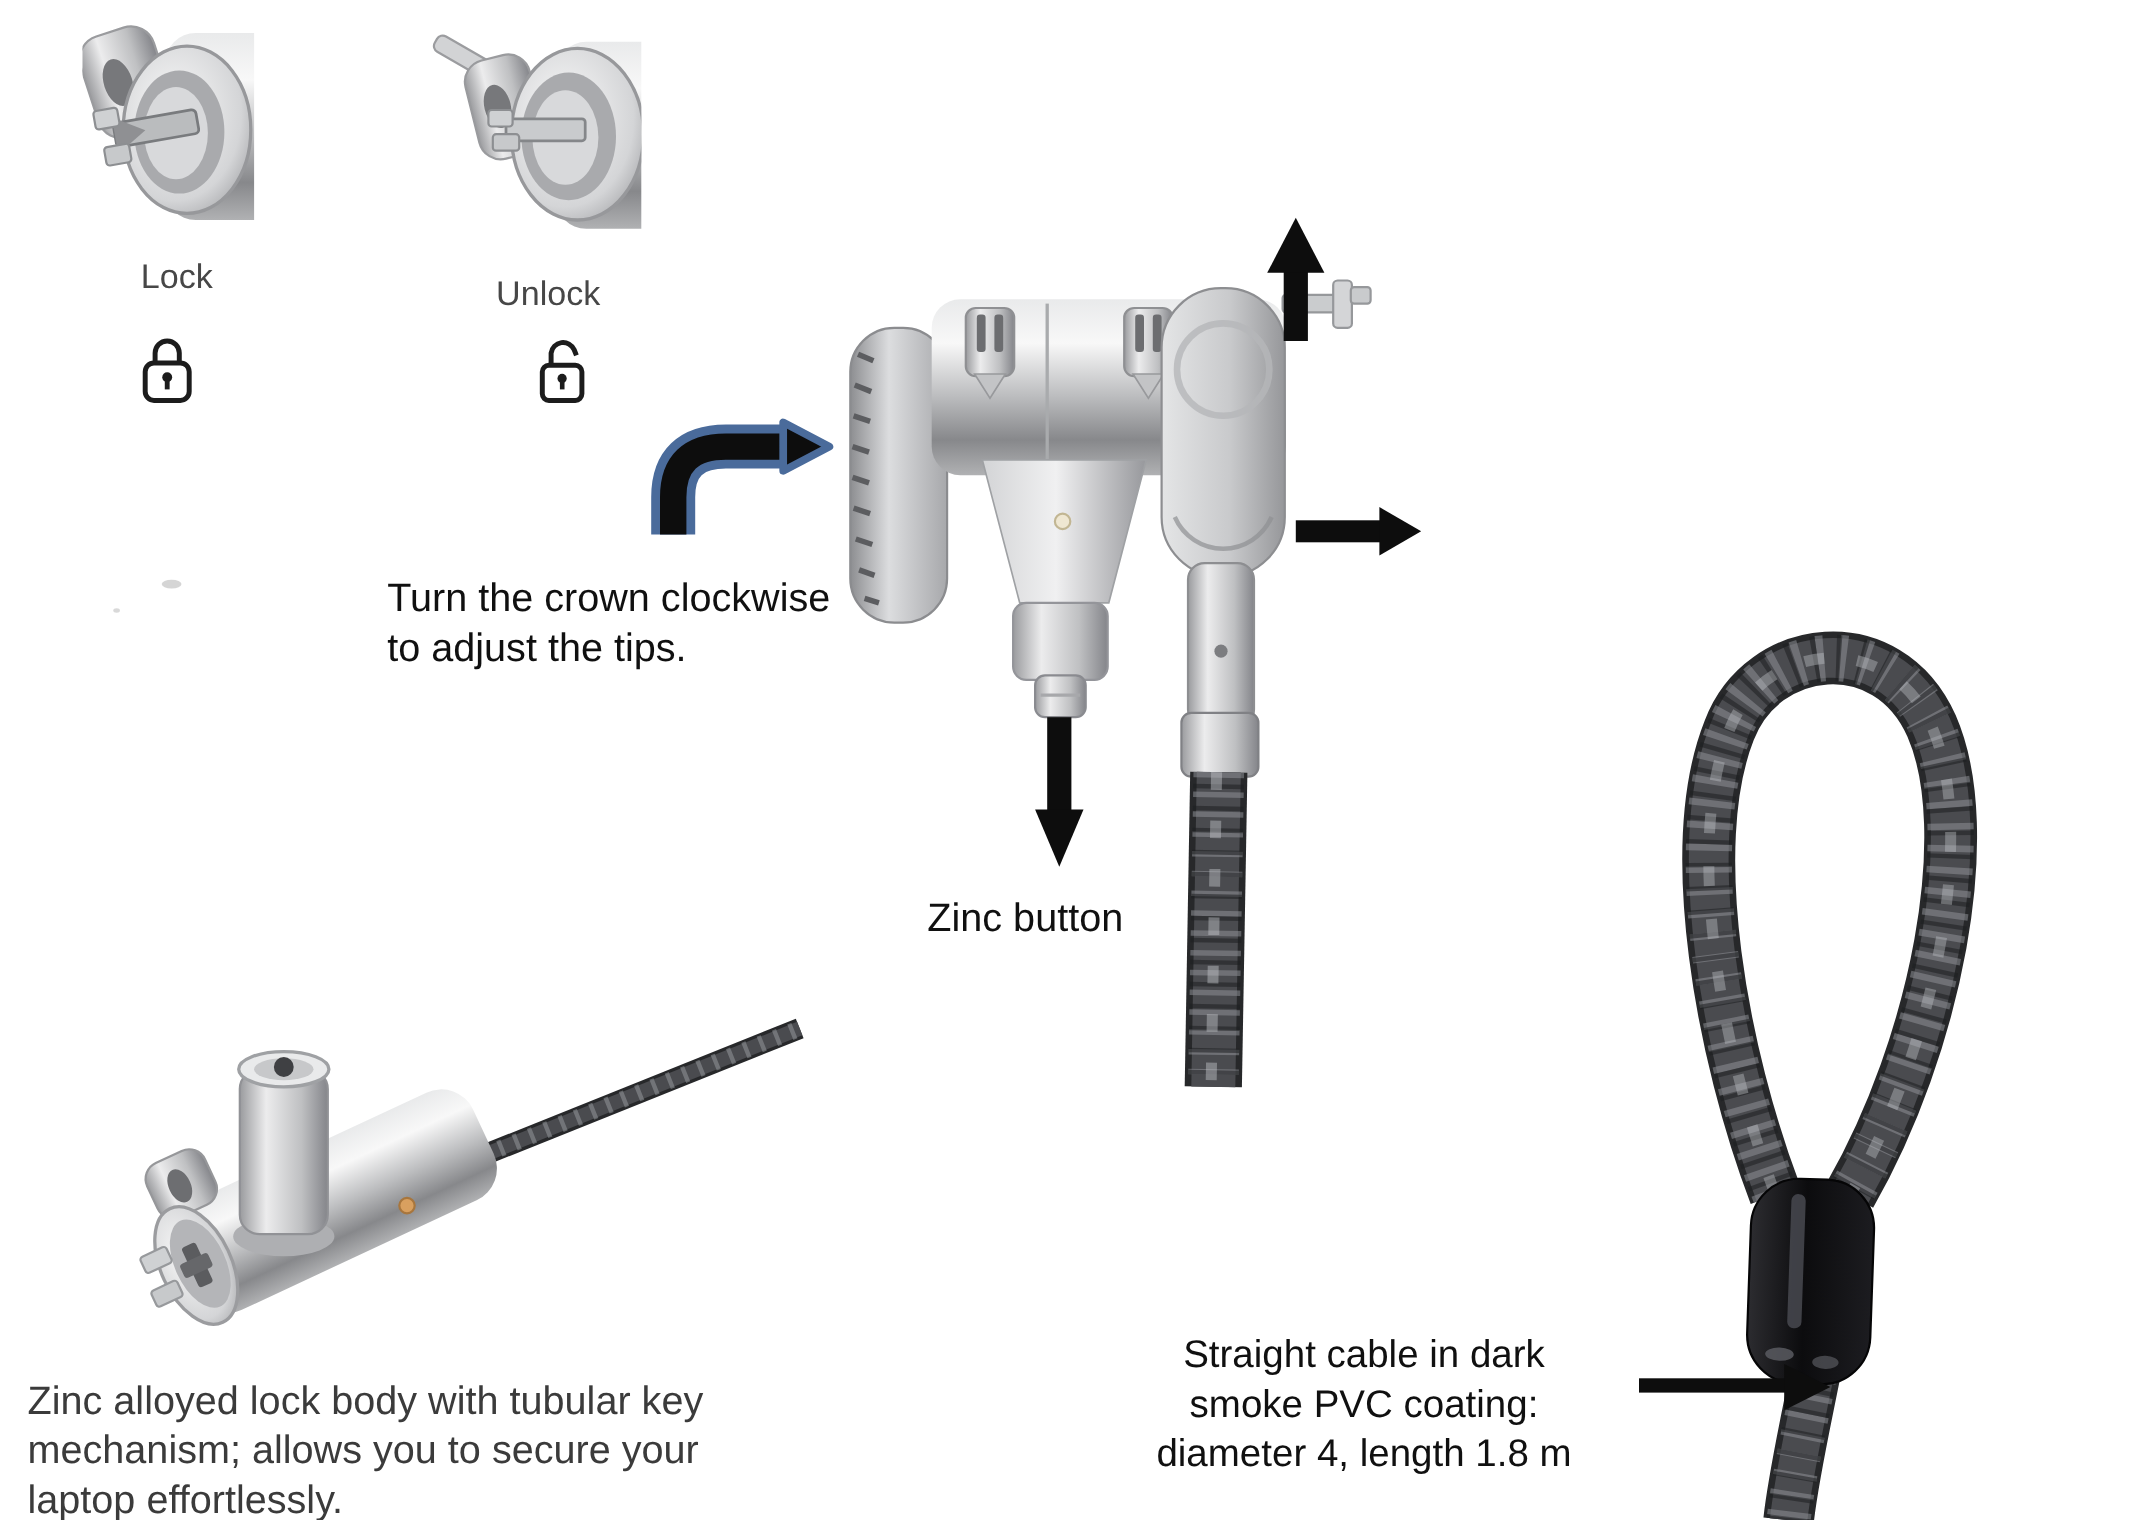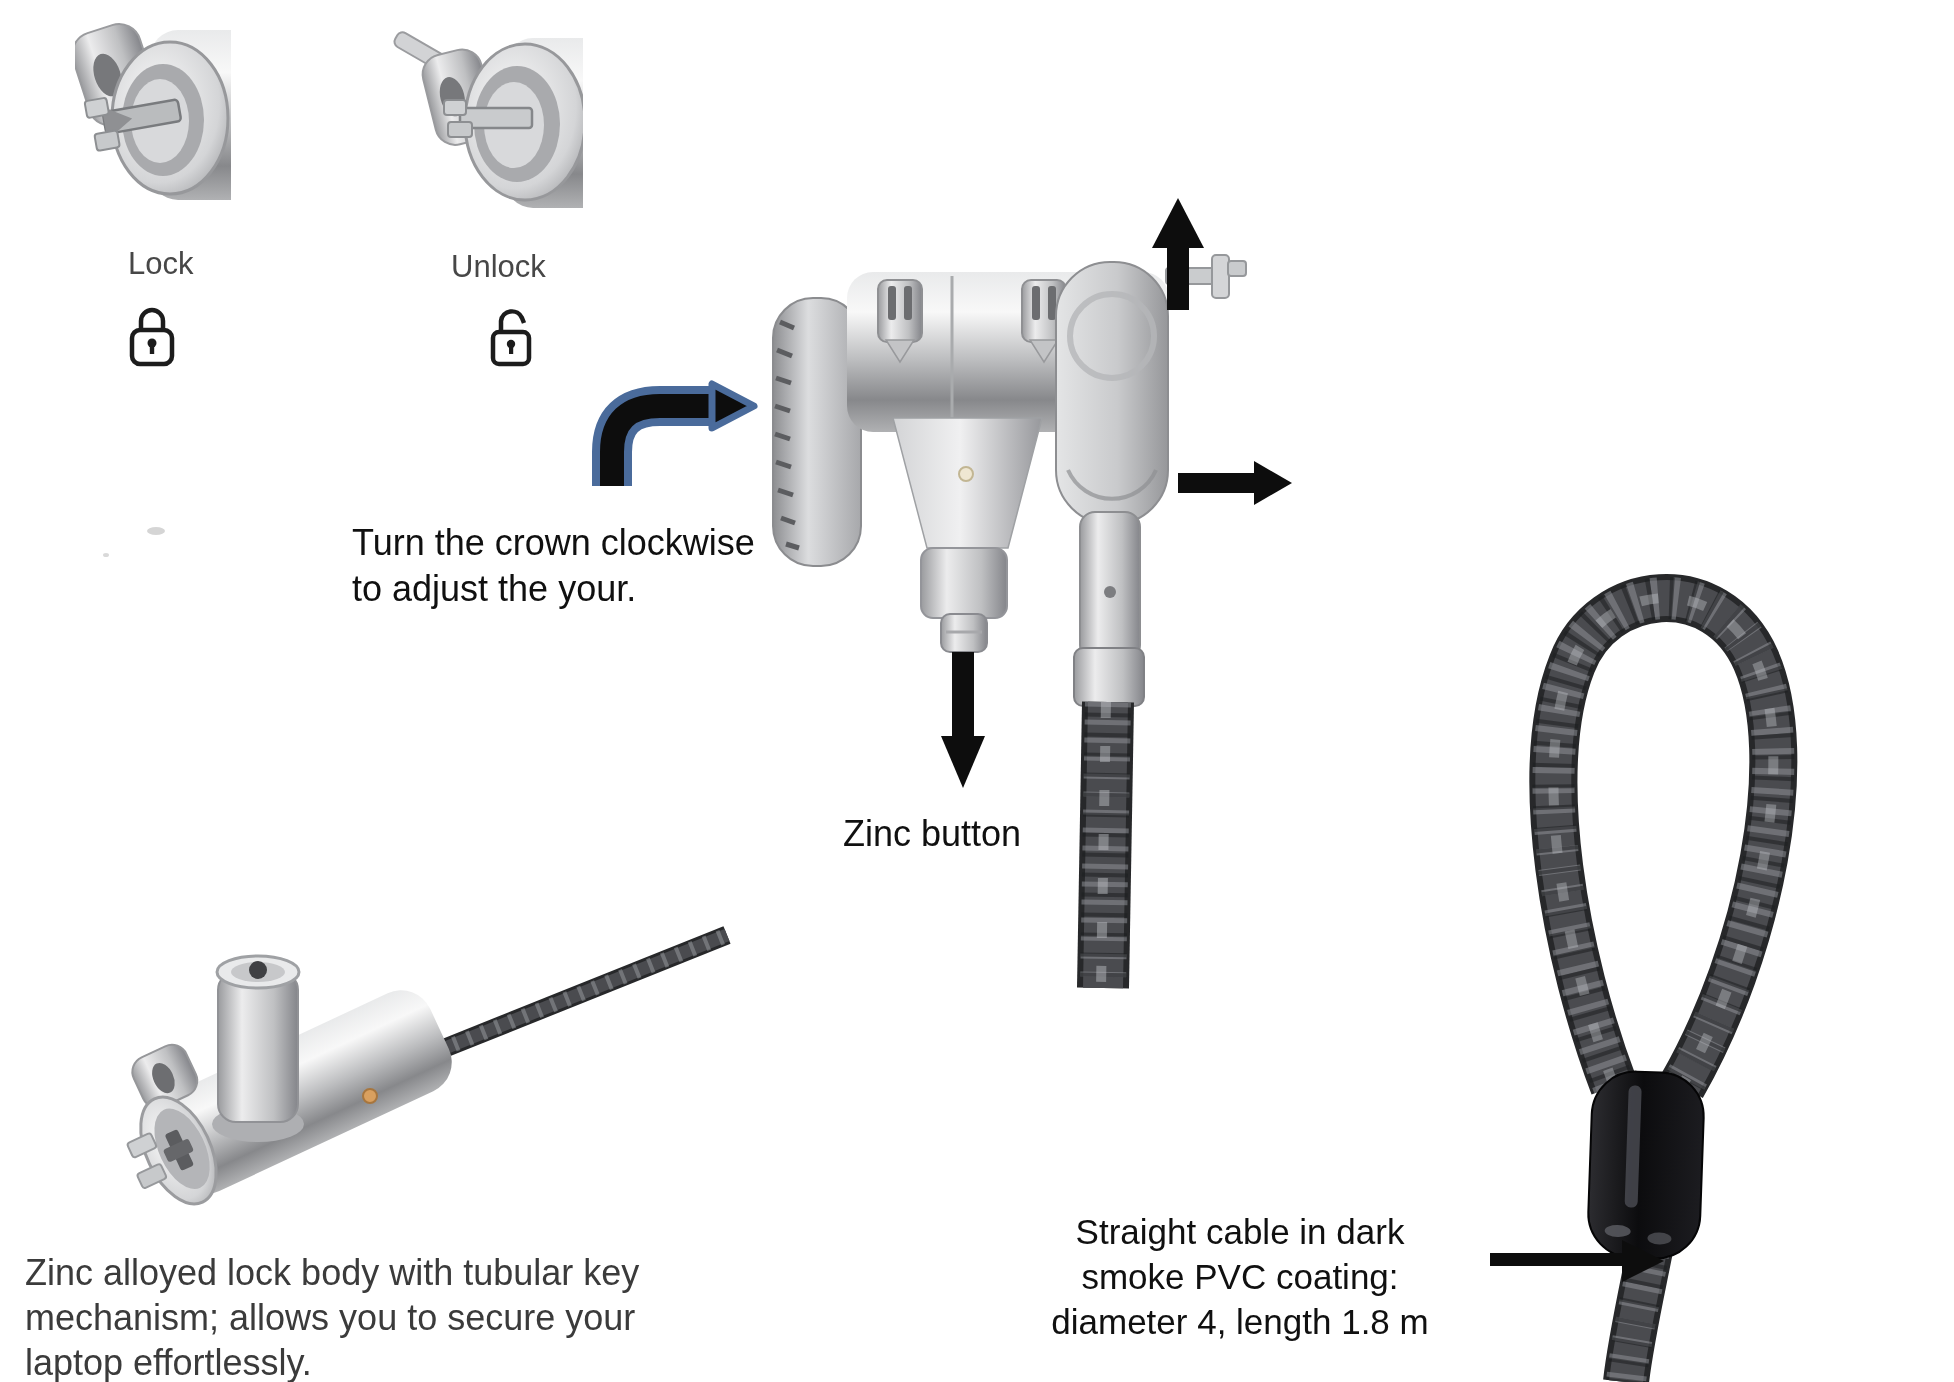--- a/index.html
+++ b/index.html
@@ -241,27 +241,27 @@
     <rect x="1490" y="1253" width="136" height="13"></rect>
     <polygon points="1622,1240 1622,1282 1664,1261"></polygon>
   </g>
   <g>
     <path d="M612,486 L612,452 Q612,406 660,406 L714,406" fill="none" stroke="#4a6b9b" stroke-width="40" stroke-linecap="butt"></path>
     <path d="M612,486 L612,452 Q612,406 660,406 L714,406" fill="none" stroke="#0d0d0d" stroke-width="24" stroke-linecap="butt"></path>
     <polygon points="712,384 712,428 754,406" fill="#0d0d0d" stroke="#4a6b9b" stroke-width="7" stroke-linejoin="round"></polygon>
   </g>
 </svg>
 
-<div class="caption" style="left:128px;top:246px;">Lock</div>
+<div class="caption" style="left:128px;top:234px;">Lock</div>
 <div class="caption" style="left:451px;top:249px;">Unlock</div>
 
 
 
 <div class="ann" style="left:352px;top:520px;width:440px;font-size:36px;line-height:46px;">Turn the crown clockwise
-to adjust the your.</div>
+to adjust the tips.</div>
 
 <div class="ann" style="left:843px;top:812px;width:260px;font-size:36px;">Zinc button</div>
 
 <div class="ann zinc" style="left:25px;top:1250px;width:720px;">Zinc alloyed lock body with tubular key
 mechanism; allows you to secure your
 laptop effortlessly.</div>
 
 <div class="ann center" style="left:1030px;top:1193px;width:420px;line-height:45px;">Straight cable in dark
 smoke PVC coating:
 diameter 4, length 1.8 m</div>

